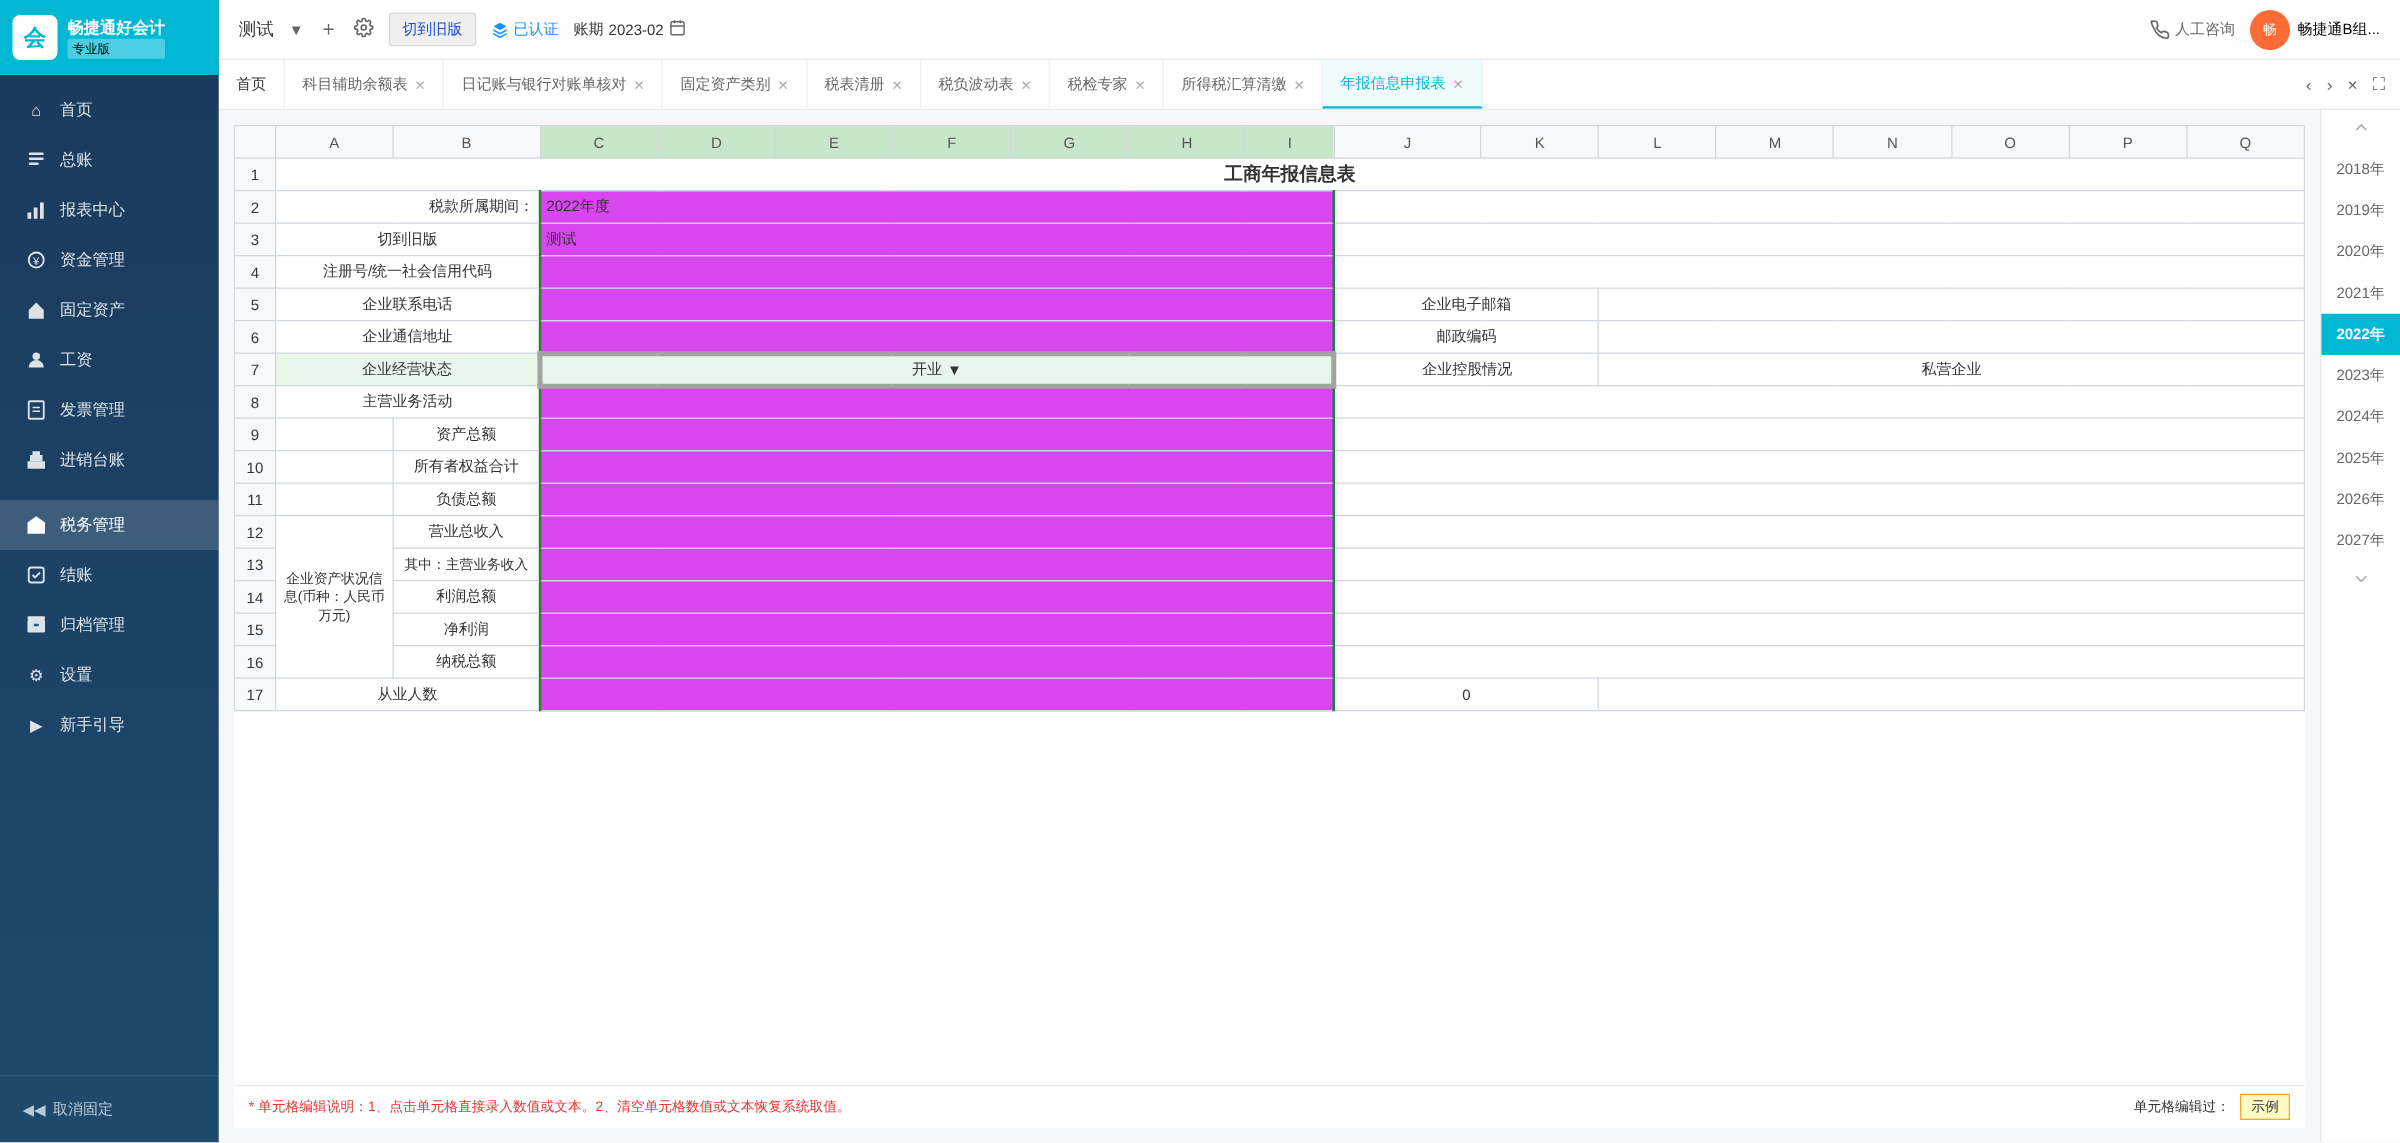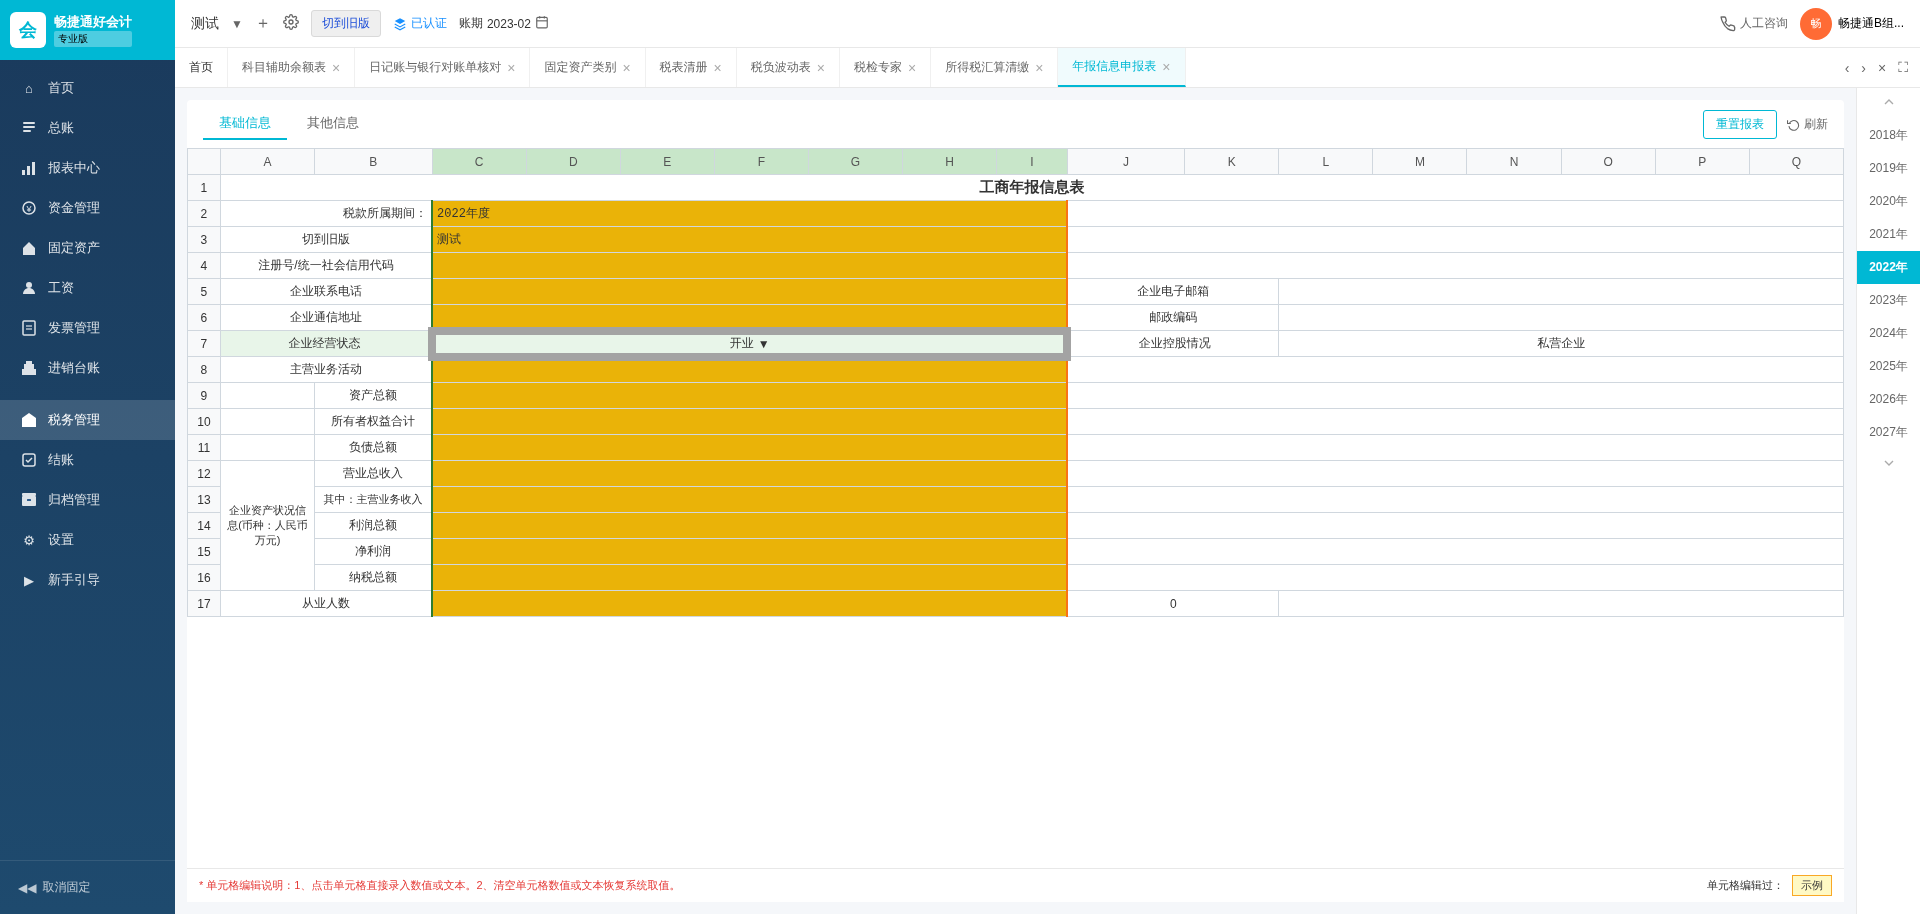--- a/index.html
+++ b/index.html
@@ -61,21 +61,21 @@
     
     .spreadsheet-container { flex: 1; overflow: hidden; background: white; display: flex; flex-direction: column; }
     .spreadsheet-wrapper { flex: 1; overflow: auto; position: relative; }
     .spreadsheet-wrapper::-webkit-scrollbar { width: 10px; height: 10px; }
     .spreadsheet-wrapper::-webkit-scrollbar-track { background: #f1f1f1; }
     .spreadsheet-wrapper::-webkit-scrollbar-thumb { background: #ccc; border-radius: 4px; }
     table.sheet { border-collapse: collapse; width: max-content; min-width: 100%; }
     table.sheet th, table.sheet td { border: 1px solid #d0d7de; font-size: 12px; padding: 0; height: 26px; white-space: nowrap; }
     table.sheet th { background: #f8f9fa; color: #555; text-align: center; font-weight: normal; min-width: 28px; }
     table.sheet td { background: white; color: #333; text-align: center; padding: 0 4px; }
-    table.sheet td.active-col { background: #eab308; border-left: 2px solid #2e7d32; border-right: 2px solid #f97316; font-family: Liberation Mono, monospace; }
+    table.sheet td.active-col { background: #d946ef; border-left: 2px solid #2e7d32; border-right: 2px solid #15803d; }
     .row-header { background: #f8f9fa !important; color: #555; text-align: center !important; width: 28px; min-width: 28px; }
     .col-header { background: #f8f9fa !important; }
     .col-header.active-col { background: #c8e6c9 !important; }
     .merge-title { font-size: 14px; font-weight: bold; text-align: center; }
     .dropdown-cell { display: flex; align-items: center; justify-content: center; gap: 4px; }
     .footer-bar { background: white; border-top: 1px solid #e8e8e8; padding: 6px 12px; display: flex; align-items: center; justify-content: space-between; font-size: 11px; color: #e53935; }
     .footer-right { color: #333; display: flex; align-items: center; gap: 8px; }
     .example-box { background: #fff9c4; border: 1px solid #f9a825; padding: 2px 8px; font-size: 11px; }
 
     
@@ -299,36 +299,20 @@
       <span class="tabbar-action-btn">‹</span>
       <span class="tabbar-action-btn">›</span>
       <span class="tabbar-action-btn">×</span>
       <span class="tabbar-action-btn">⛶</span>
     </div>
   </div>
 
   <div class="content">
     <div class="sheet-area">
 
-      <div class="sheet-header">
-        <div class="sheet-tabs">
-          <div class="sheet-tab active">基础信息</div>
-          <div class="sheet-tab">其他信息</div>
-        </div>
-        <div class="sheet-actions">
-          <button class="btn-reset">重置报表</button>
-          <div class="btn-refresh">
-            <svg width="13" height="13" viewBox="0 0 24 24" fill="none" stroke="#666" stroke-width="2">
-                <polyline points="1 4 1 10 7 10"></polyline>
-                <path d="M3.51 15a9 9 0 1 0 .49-4.5"></path>
-              </svg>
-            <span>刷新</span>
-          </div>
-        </div>
-      </div>
 
       <div class="spreadsheet-container">
         <div class="spreadsheet-wrapper">
           <table class="sheet">
             <thead>
               <tr>
                 <th class="row-header col-header"></th>
                 <th class="col-header" style="width:80px;">A</th>
                 <th class="col-header" style="width:100px;">B</th>
                 <th class="col-header active-col" style="width:80px;">C</th>
@@ -388,21 +372,21 @@
                 <td class="row-header">6</td>
                 <td colspan="2">企业通信地址</td>
                 <td colspan="7" class="active-col"></td>
                 <td colspan="2">邮政编码</td>
                 <td colspan="6"></td>
               </tr>
 
               <tr>
                 <td class="row-header" style="background:#c8e6c9;">7</td>
                 <td colspan="2" style="background:#e8f5e9;">企业经营状态</td>
-                <td colspan="7" style="background:#e8f5e9; border: 8px solid #a3a3a3;">
+                <td colspan="7" style="background:#e8f5e9; border: 4px solid #a3a3a3;">
                   <div class="dropdown-cell">
                     <span>开业</span>
                     <span>▼</span>
                   </div>
                 </td>
                 <td colspan="2">企业控股情况</td>
                 <td colspan="6">私营企业</td>
               </tr>
 
               <tr>

